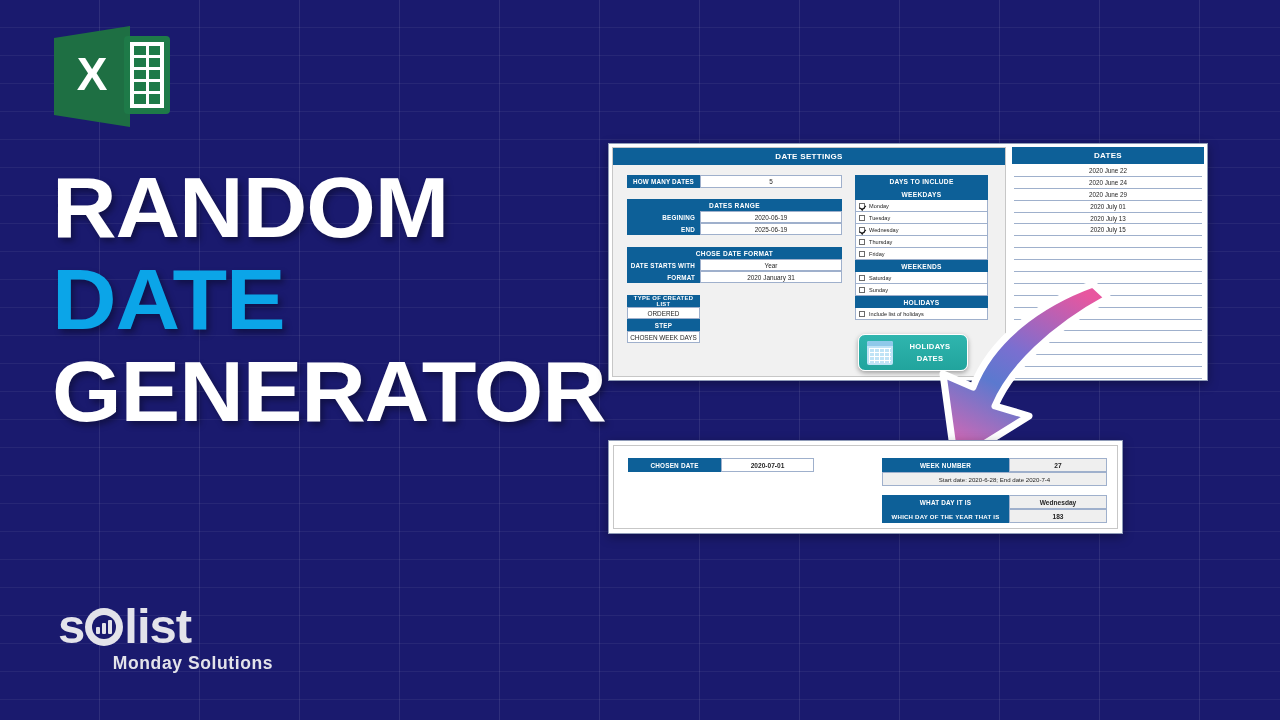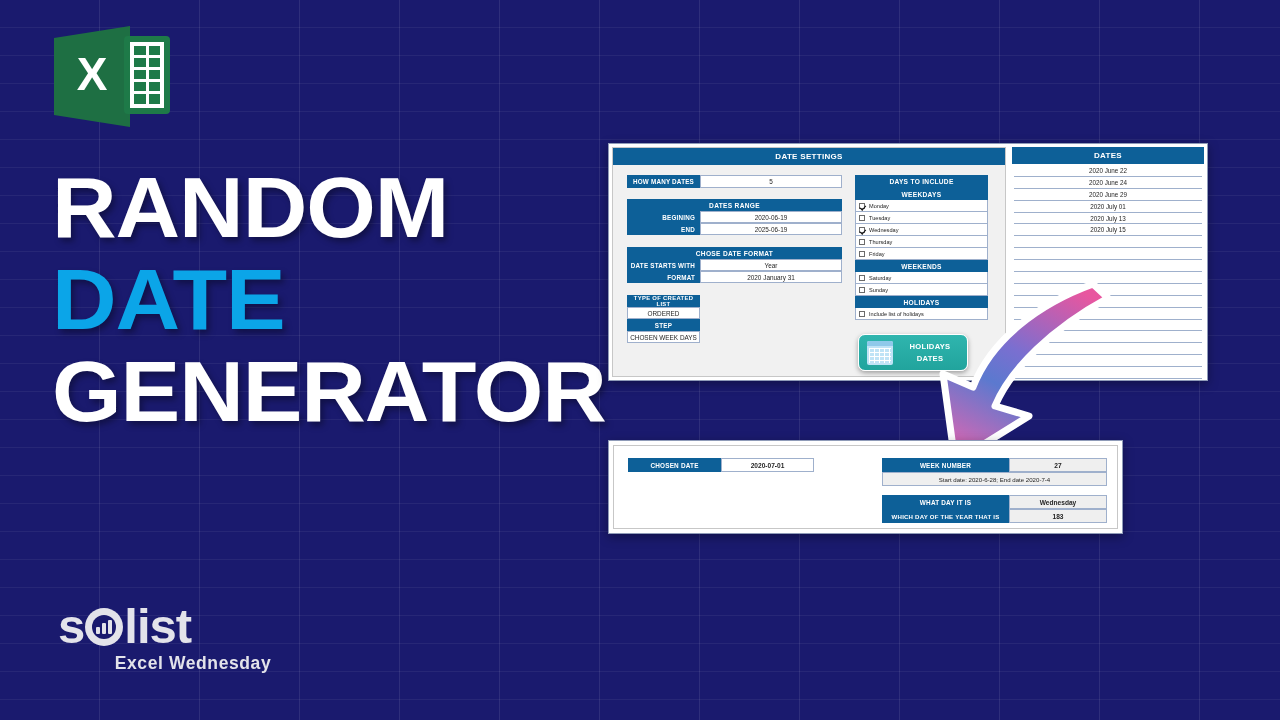--- a/index.html
+++ b/index.html
@@ -187,21 +187,21 @@
     <span>s</span>
     <span class="chart-o">
       <span class="hole">
         <span class="bar" style="left:4px;height:7px;"></span>
         <span class="bar" style="left:10px;height:11px;"></span>
         <span class="bar" style="left:16px;height:14px;"></span>
       </span>
     </span>
     <span>list</span>
   </div>
-  <div id="someka-sub">Excel Wednesday</div>
+  <div id="someka-sub">Monday Solutions</div>
 </div>
 
 <div class="sheet" id="sheet-top">
 
   <div id="settings-pane">
     <div class="hdr" id="ds-title">DATE SETTINGS</div>
 
     <div class="blk row" style="left:14px;top:27px;width:215px;height:13px;">
       <div class="lbl c" style="width:73px;height:13px;">HOW MANY DATES</div>
       <div class="val" style="width:142px;height:13px;">5</div>

